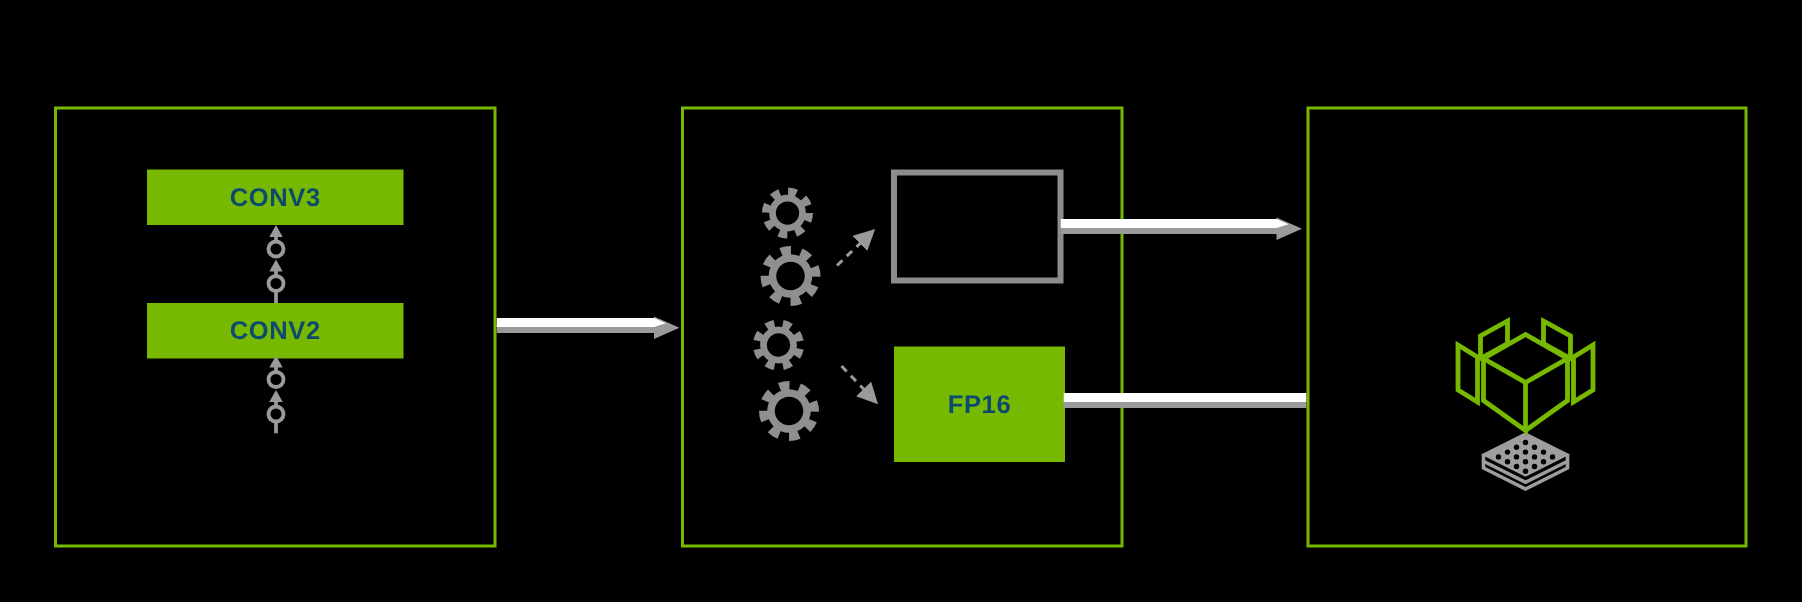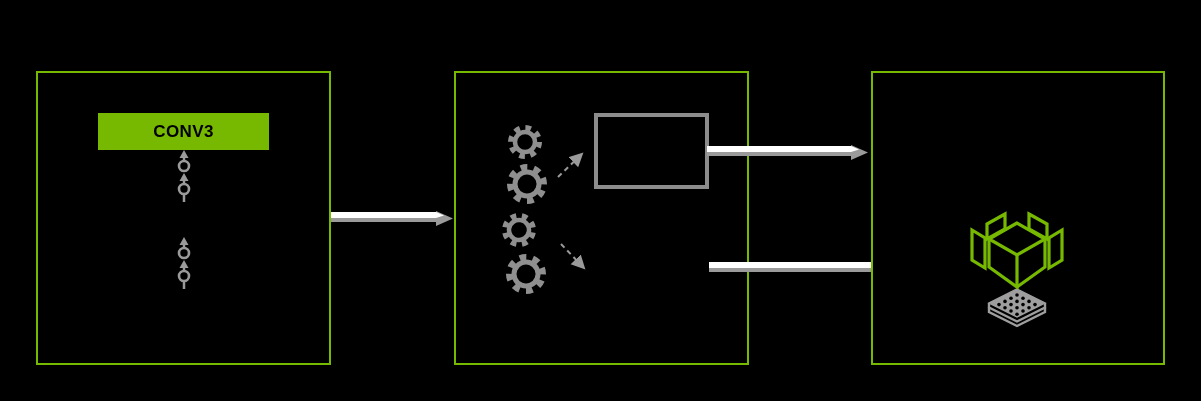--- a/index.html
+++ b/index.html
@@ -7,21 +7,21 @@
     position:relative;width:1201px;height:401px;background:#000;overflow:hidden;
     font-family:"Liberation Sans","DejaVu Sans",sans-serif;
   }
   .panel{
     position:absolute;border:2px solid #76b900;box-sizing:border-box;background:#000;
   }
   #panel-model{left:36px;top:71px;width:295px;height:294px;}
   #panel-optimizer{left:454px;top:71px;width:295px;height:294px;}
   #panel-engine{left:871px;top:71px;width:294px;height:294px;}
   .green-box{
-    position:absolute;background:#76b900;color:#000000;
+    position:absolute;background:#76b900;color:#0c4a6e;
     font-weight:bold;font-size:17px;letter-spacing:0.4px;
     display:flex;align-items:center;justify-content:center;
   }
   .conv{left:60px;width:171px;height:37px;}
   #conv3{top:40px;}
   #conv2{top:129px;}
   #conv1{top:216px;}
   .chain{position:absolute;left:138px;width:16px;height:52px;}
   #chain-top{top:77px;}
   #chain-bottom{top:164px;}
@@ -50,20 +50,23 @@
       <g fill="#9a9a9a" stroke="#9a9a9a">
         <polygon points="8,0 3.5,8 12.5,8" stroke="none"></polygon>
         <line x1="8" y1="7" x2="8" y2="11" stroke-width="2.5"></line>
         <circle cx="8" cy="16" r="5" fill="none" stroke-width="2.6"></circle>
         <polygon points="8,23 3.5,31 12.5,31" stroke="none"></polygon>
         <line x1="8" y1="30" x2="8" y2="34" stroke-width="2.5"></line>
         <circle cx="8" cy="39" r="5" fill="none" stroke-width="2.6"></circle>
         <line x1="8" y1="44.5" x2="8" y2="52" stroke-width="2.5"></line>
       </g>
     </svg>
+    <div class="green-box conv" id="conv2">
+      <span>CONV2</span>
+    </div>
     <svg class="chain" id="chain-bottom" viewBox="0 0 16 52">
       <g fill="#9a9a9a" stroke="#9a9a9a">
         <polygon points="8,0 3.5,8 12.5,8" stroke="none"></polygon>
         <line x1="8" y1="7" x2="8" y2="11" stroke-width="2.5"></line>
         <circle cx="8" cy="16" r="5" fill="none" stroke-width="2.6"></circle>
         <polygon points="8,23 3.5,31 12.5,31" stroke="none"></polygon>
         <line x1="8" y1="30" x2="8" y2="34" stroke-width="2.5"></line>
         <circle cx="8" cy="39" r="5" fill="none" stroke-width="2.6"></circle>
         <line x1="8" y1="44.5" x2="8" y2="52" stroke-width="2.5"></line>
       </g>
@@ -95,20 +98,23 @@
         <circle r="13.5" fill="none" stroke="#8f8f8f" stroke-width="7" stroke-dasharray="5.3 5.3"></circle>
       </g>
       <g transform="translate(70,201) rotate(22)">
         <circle r="12" fill="none" stroke="#8f8f8f" stroke-width="5"></circle>
         <circle r="16" fill="none" stroke="#8f8f8f" stroke-width="8" stroke-dasharray="6.28 6.28"></circle>
       </g>
       <line x1="102" y1="104" x2="126" y2="81" stroke="#9a9a9a" stroke-width="2" stroke-dasharray="5 4" marker-end="url(#dashhead)"></line>
       <line x1="105" y1="171" x2="128" y2="195" stroke="#9a9a9a" stroke-width="2" stroke-dasharray="5 4" marker-end="url(#dashhead)"></line>
     </svg>
     <div id="gray-box"></div>
+    <div class="green-box" id="fp16-box">
+      <span>FP16</span>
+    </div>
   </div>
 
   <svg class="flow-arrow" id="arrow-out-top" viewBox="0 0 161 17">
     <polygon points="0,6 144,6 144,1 161,8.5 144,16 144,12 0,12" fill="#9a9a9a"></polygon>
     <polygon points="0,2 144,2 152,5.5 144,8 0,8" fill="#ffffff"></polygon>
   </svg>
   <svg class="flow-arrow" id="arrow-out-bottom" viewBox="0 0 211 17">
     <polygon points="0,6 194,6 194,1 211,8.5 194,16 194,12 0,12" fill="#9a9a9a"></polygon>
     <polygon points="0,2 194,2 202,5.5 194,8 0,8" fill="#ffffff"></polygon>
   </svg>

